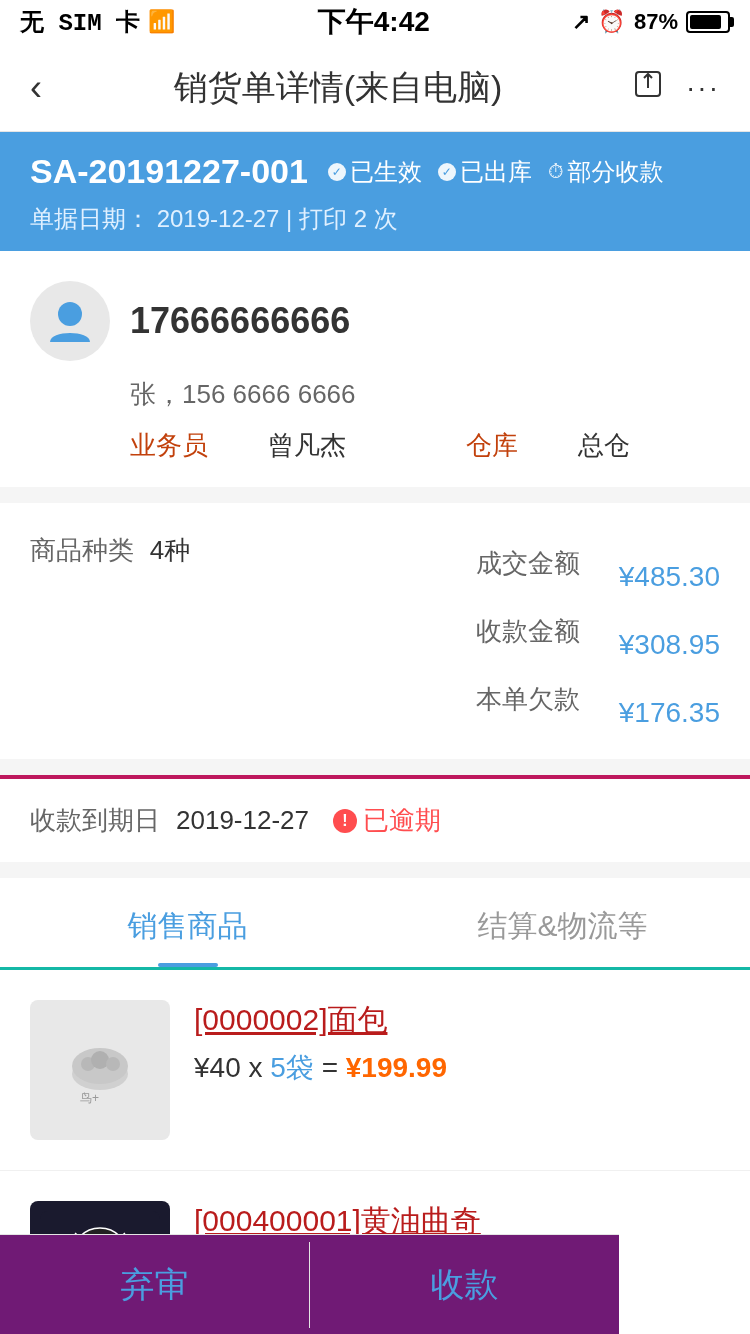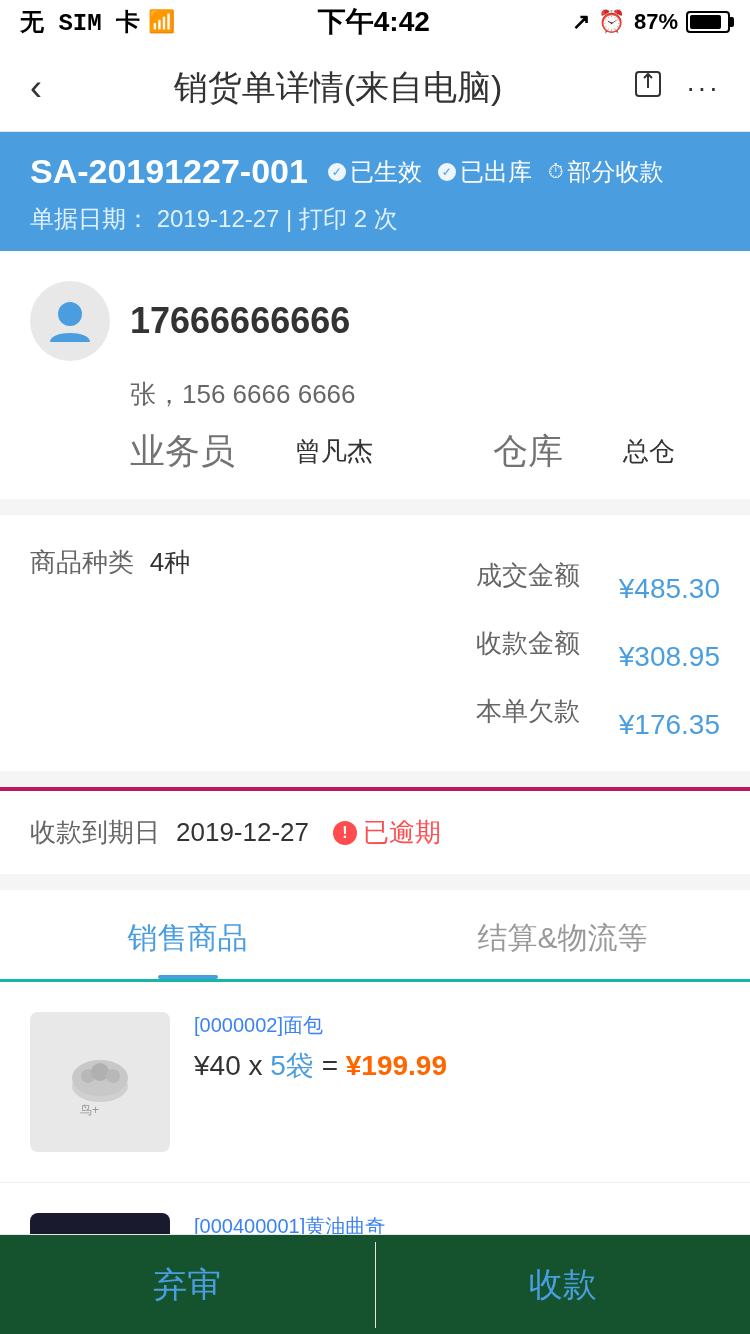--- a/index.html
+++ b/index.html
@@ -111,21 +111,21 @@
       flex-shrink: 0;
     }
     .customer-name { font-size: 36px; font-weight: 600; color: #333; }
     .customer-info { font-size: 26px; color: #666; margin-bottom: 16px; padding-left: 100px; }
     .customer-meta {
       display: flex;
       align-items: center;
       padding-left: 100px;
       gap: 60px;
     }
-    .meta-item { font-size: 35px; color: #737373; }
+    .meta-item { font-size: 26px; color: #c2410c; }
     .meta-value { font-size: 26px; color: #333; }
 
     
     .stats-section {
       background: #fff;
       padding: 30px 30px;
       margin-bottom: 16px;
     }
     .stats-row {
       display: flex;
@@ -201,38 +201,38 @@
       border-bottom: 1px solid #f0f0f0;
       gap: 24px;
       align-items: flex-start;
     }
     .product-thumb-placeholder {
       width: 140px; height: 140px; background: #e8e8e8; border-radius: 8px;
       display: flex; flex-direction: column; align-items: center; justify-content: center;
       font-size: 40px; color: #bbb;
     }
     .product-info { flex: 1; }
-    .product-name { font-size: 20px; color: #3b82f6; margin-bottom: 8px; }
+    .product-name { font-size: 30px; color: #b91c1c; margin-bottom: 8px; text-decoration: underline; }
     .product-sku {
       display: inline-block;
       background: #f0f0f0; border-radius: 4px;
       padding: 4px 12px; font-size: 24px; color: #666;
       margin-bottom: 12px;
     }
     .product-price { font-size: 28px; color: #333; }
     .price-highlight { color: #4a9ee0; }
     .price-total { color: #ff6600; font-weight: bold; }
 
     
     .bottom-bar {
       position: fixed;
       bottom: 0; left: 0; right: 0;
-      width: 750px;
+      width: 619px;
       height: 100px;
-      background: #14532d;
+      background: #701a75;
       border-top: 1px solid #e5e5e5;
       display: flex;
       align-items: center;
     }
     .bottom-btn {
       flex: 1;
       text-align: center;
       font-size: 34px;
       color: #4a9ee0;
       padding: 20px 0;

